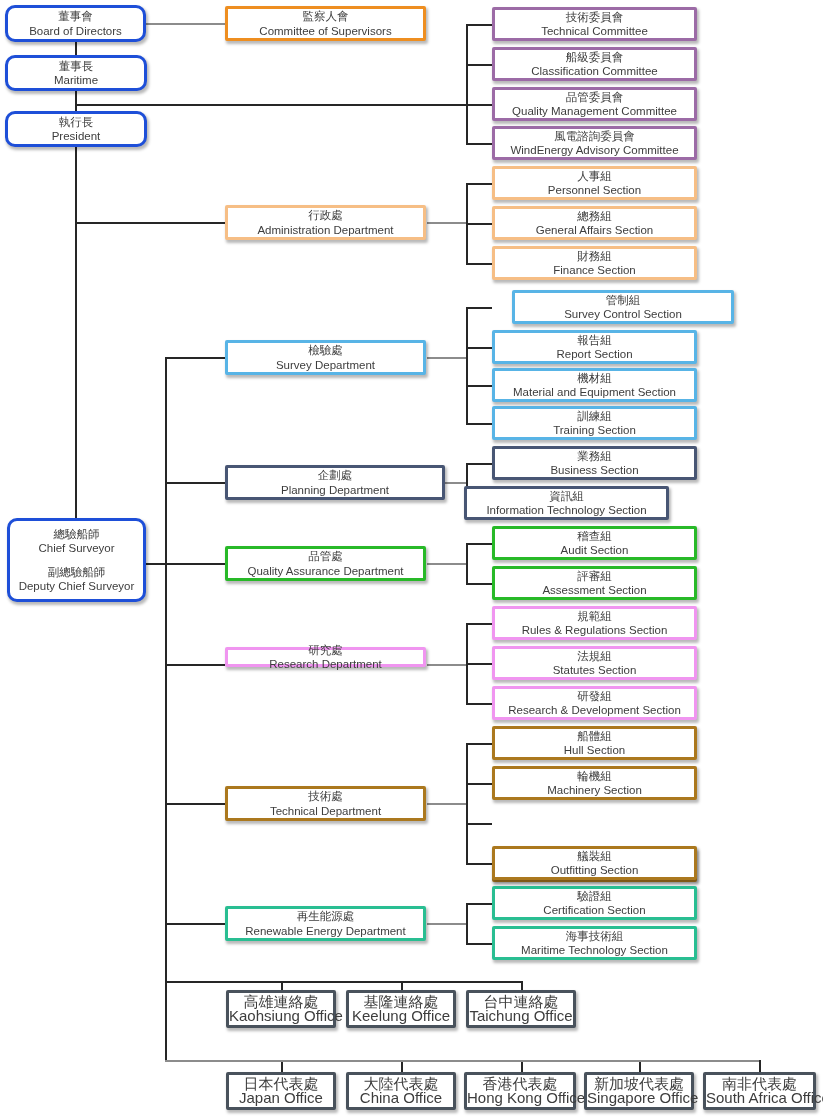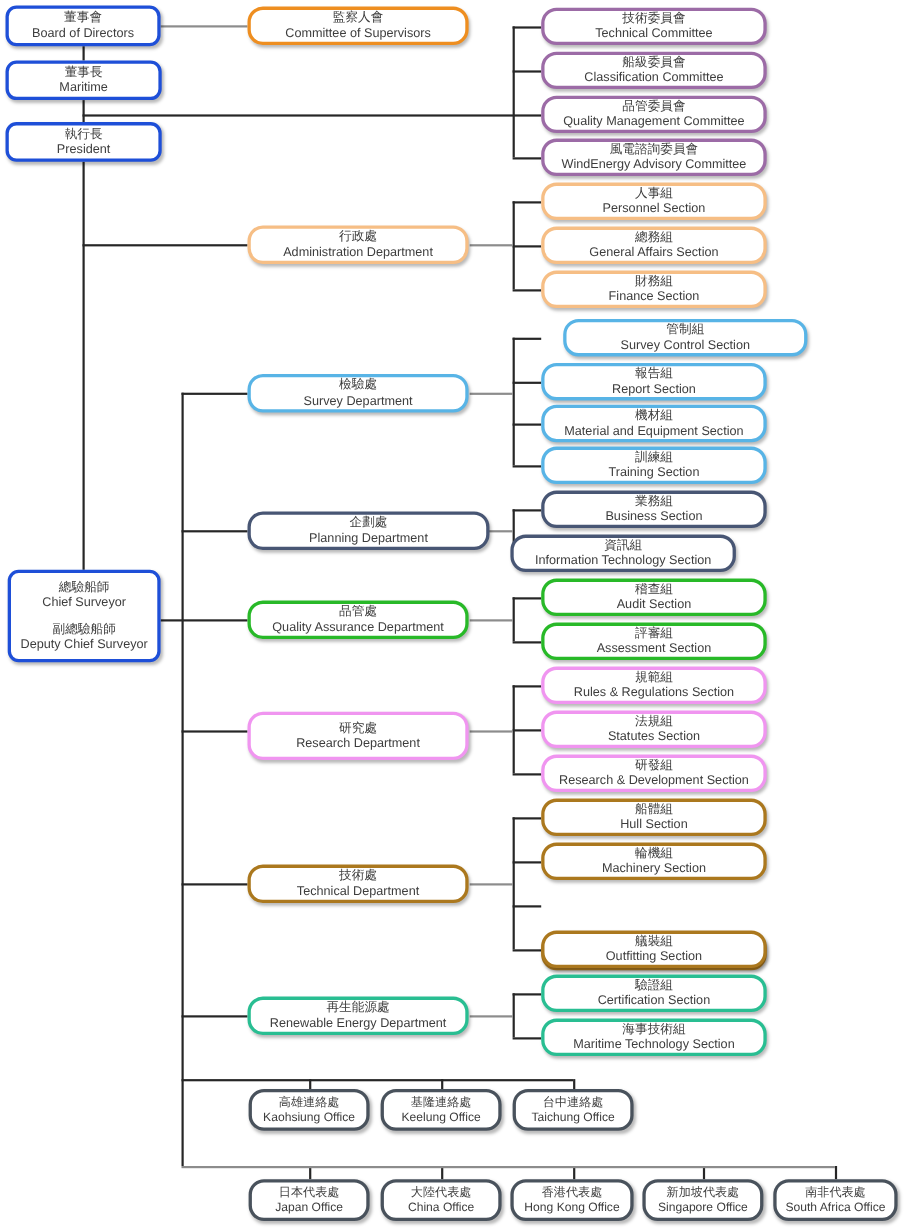--- a/index.html
+++ b/index.html
@@ -2,38 +2,38 @@
 <html><head>
 <meta charset="utf-8">
 <style>
   html,body{margin:0;padding:0;background:#ffffff;}
   .canvas{
     position:relative;width:823px;height:1120px;background:#ffffff;overflow:hidden;
     font-family:"Liberation Sans","DejaVu Sans",sans-serif;color:#3d3d3d;
   }
   .node{
     position:absolute;box-sizing:border-box;background:#ffffff;
-    border:3px solid #888;border-radius:14px;
+    border:3px solid #888;border-radius:2px;
     box-shadow:1.5px 2.5px 3px rgba(0,0,0,.28);
     display:flex;flex-direction:column;justify-content:center;
     text-align:center;font-size:11.5px;line-height:14.5px;
   }
   .node .zh,.node .en{white-space:nowrap;}
   .c-blue{border-color:#1E4FD8;border-width:3.5px;border-radius:10px;}
   .c-orange{border-color:#EE8E20;}
   .c-purple{border-color:#9C6BA6;}
   .c-peach{border-color:#F6BE85;}
   .c-sky{border-color:#58B4E6;}
   .c-slate{border-color:#485674;}
   .c-green{border-color:#28B928;}
   .c-pink{border-color:#F095F0;}
   .c-gold{border-color:#AB781E;}
   .c-teal{border-color:#29BE92;}
   .c-dgray{border-color:#49525C;}
-  .office{font-size:11px;line-height:14px;}
+  .office{font-size:15px;line-height:14px;}
   .chief-gap{height:9px;}
   .lnh,.lnv{position:absolute;}
   .lnh{height:1.5px;}
   .lnv{width:1.5px;}
   .dark{background:#262626;}
   .gray{background:#8c8c8c;}
 </style>
 </head>
 <body>
 
@@ -216,21 +216,21 @@
   </div>
   <div class="node c-green" style="left:492px;top:526px;width:205px;height:34px">
     <div class="zh">稽查組</div>
     <div class="en">Audit Section</div>
   </div>
   <div class="node c-green" style="left:492px;top:566px;width:205px;height:34px">
     <div class="zh">評審組</div>
     <div class="en">Assessment Section</div>
   </div>
 
-  <div class="node c-pink" style="left:225px;top:647px;width:201px;height:44px">
+  <div class="node c-pink" style="left:225px;top:647px;width:201px;height:20px">
     <div class="zh">研究處</div>
     <div class="en">Research Department</div>
   </div>
   <div class="node c-pink" style="left:492px;top:606px;width:205px;height:34px">
     <div class="zh">規範組</div>
     <div class="en">Rules &amp; Regulations Section</div>
   </div>
   <div class="node c-pink" style="left:492px;top:646px;width:205px;height:34px">
     <div class="zh">法規組</div>
     <div class="en">Statutes Section</div>

